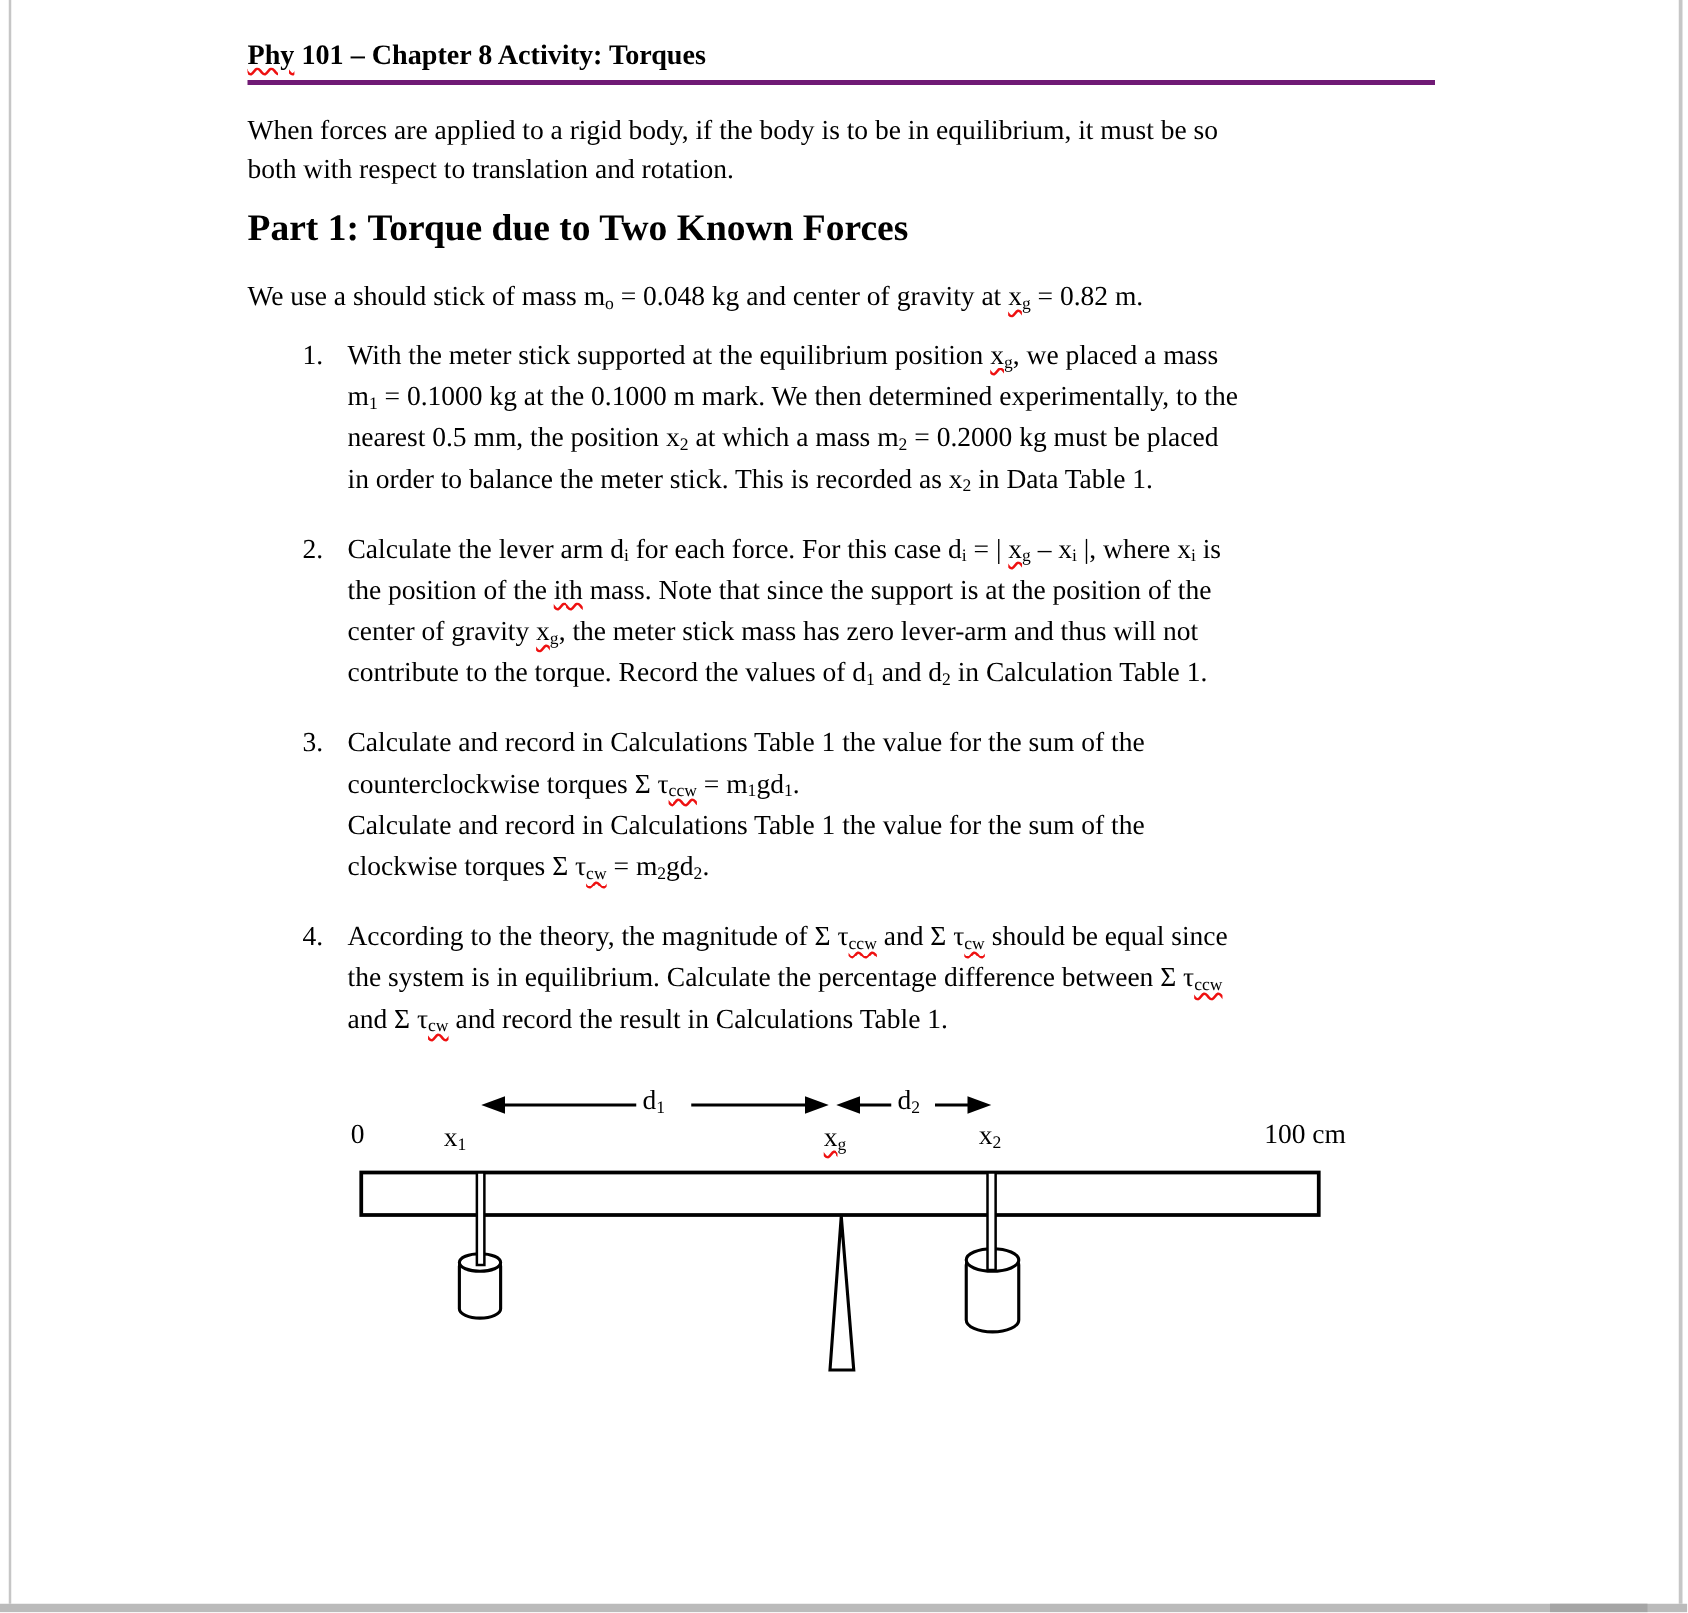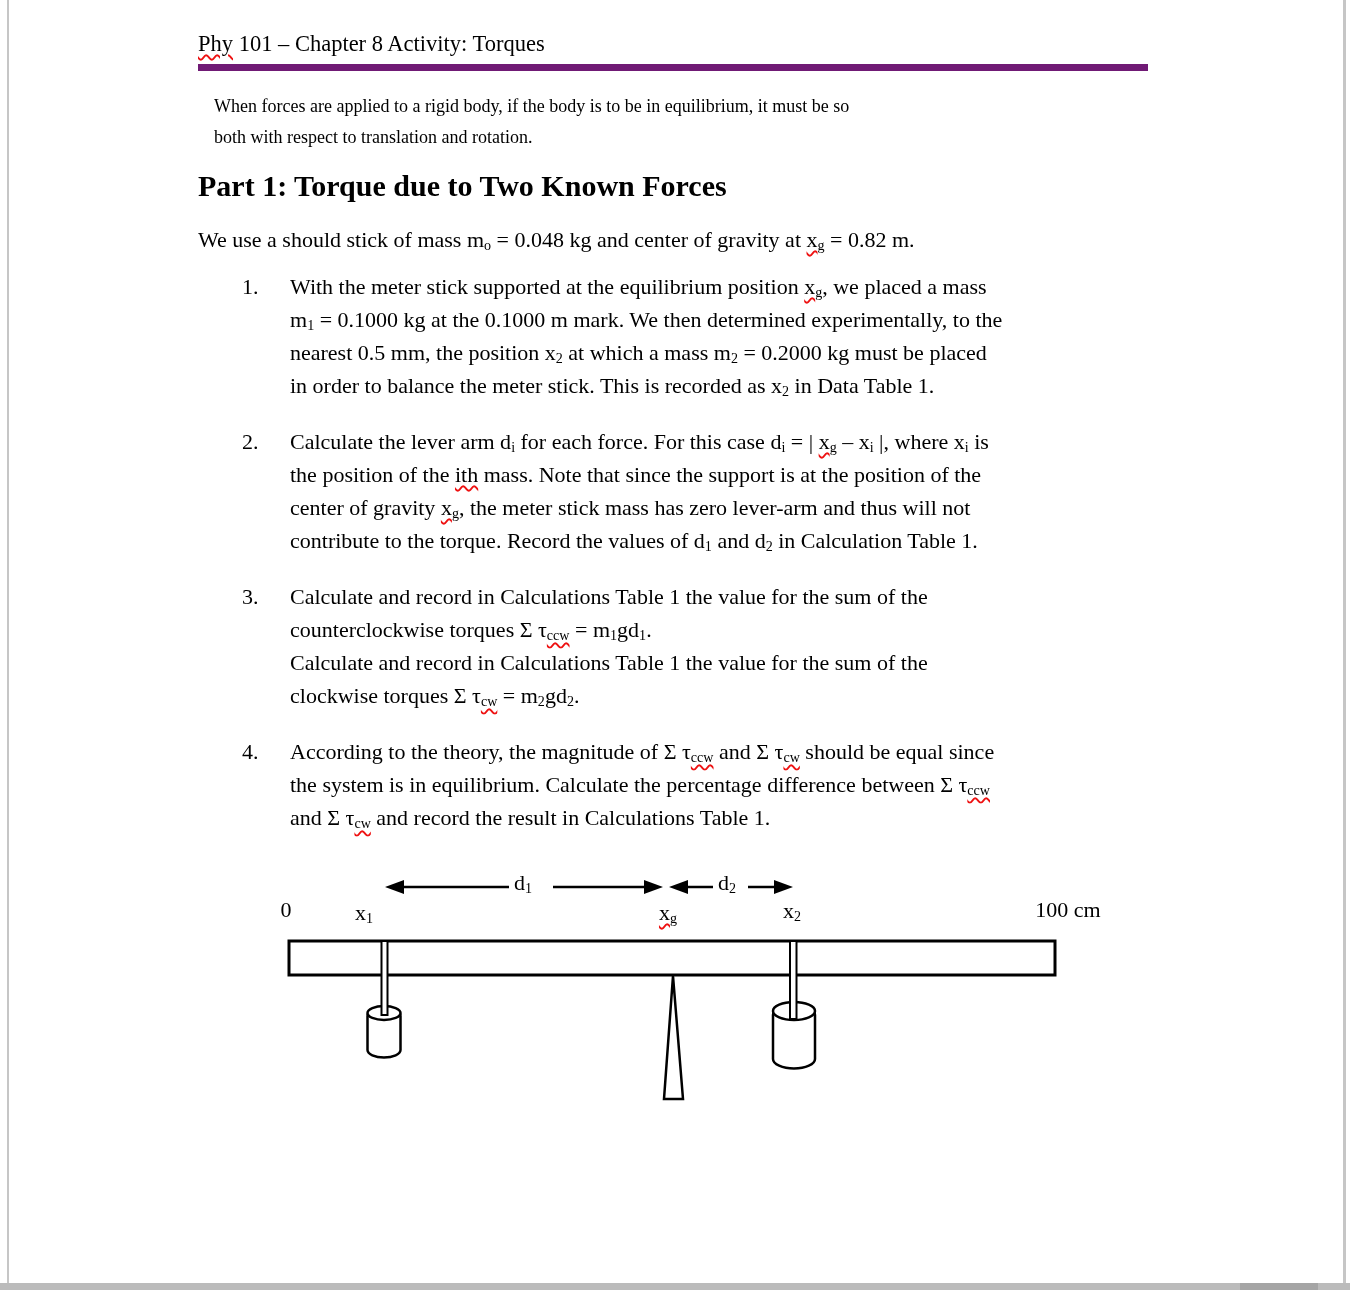--- a/index.html
+++ b/index.html
@@ -3,30 +3,30 @@
 <meta charset="utf-8">
 <style>
   html,body{margin:0;padding:0;background:#ffffff;}
   .page{position:relative;width:1350px;height:1290px;background:#ffffff;overflow:hidden;
         font-family:"Liberation Serif","DejaVu Serif",serif;color:#000;}
   .edge-left{position:absolute;left:7px;top:0;width:2px;height:1283px;background:#c6c6c6;}
   .edge-right{position:absolute;left:1343px;top:0;width:3px;height:1283px;background:#c6c6c6;}
   .hscrollbar{position:absolute;left:0;top:1283px;width:1350px;height:7px;background:#bbbbbb;}
   .hscroll-thumb{position:absolute;left:1240px;top:0;width:78px;height:7px;background:#a5a5a5;}
   .content{position:absolute;left:198px;top:0;width:950px;}
-  .doc-title{margin:0;padding:30px 0 6px 0;font-size:22.5px;font-weight:normal;line-height:28px;
-             border-bottom:7px solid #701a75;}
-  .intro{margin:20px 0 0 16px;font-size:18px;line-height:31px;}
+  .doc-title{margin:0;padding:30px 0 6px 0;font-size:22.5px;font-weight:bold;line-height:28px;
+             border-bottom:4px solid #701a75;}
+  .intro{margin:20px 0 0 0;font-size:22px;line-height:31px;}
   .part-heading{margin:20px 0 0 0;font-size:30px;font-weight:bold;line-height:26px;}
   .intro2{margin:24px 0 0 0;font-size:22px;line-height:33px;}
   .nlist{margin:14px 0 0 0;}
   .nitem{display:flex;font-size:22px;line-height:33px;}
   .nitem + .nitem{margin-top:23px;}
   .nitem .num{flex:0 0 36px;margin-left:44px;}
-  .nitem .itext{flex:1;margin-left:12px;}
+  .nitem .itext{flex:1;}
   sub{font-size:64%;line-height:0;position:relative;vertical-align:baseline;bottom:-0.18em;}
   .wavy{text-decoration-line:underline;text-decoration-style:wavy;
         text-decoration-color:#ee1111;text-decoration-thickness:1.5px;text-underline-offset:3px;}
   sub.wavy{text-underline-offset:2px;}
   .diagram{position:relative;margin-top:30px;height:250px;width:1262px;left:-198px;text-align:center;}
   .diagram svg{position:absolute;left:0;top:0;}
   .dlabel{position:absolute;font-size:22px;white-space:nowrap;transform:translateX(-50%);}
 </style>
 </head>
 <body>
@@ -87,21 +87,21 @@
         <line x1="684" y1="23" x2="713" y2="23" stroke="#000" stroke-width="2.5"></line>
         <line x1="748" y1="23" x2="777" y2="23" stroke="#000" stroke-width="2.5"></line>
         <polygon points="793,23 774,16 774,30" fill="#000"></polygon>
       </svg>
       <span class="dlabel" style="left:523px;top:6px;"><span>d</span><sub>1</sub></span>
       <span class="dlabel" style="left:727px;top:6px;"><span>d</span><sub>2</sub></span>
       <span class="dlabel" style="left:286px;top:33px;">0</span>
       <span class="dlabel" style="left:364px;top:36px;"><span>x</span><sub>1</sub></span>
       <span class="dlabel" style="left:668px;top:36px;"><span class="wavy">x</span><sub class="wavy">g</sub></span>
       <span class="dlabel" style="left:792px;top:34px;"><span>x</span><sub>2</sub></span>
-      <span class="dlabel" style="left:1068px;top:33px;">100 cm</span>
+      <span class="dlabel" style="left:1044px;top:33px;">100 cm</span>
     </div>
 
   </div>
 
   <div class="edge-left"></div>
   <div class="edge-right"></div>
   <div class="hscrollbar">
     <div class="hscroll-thumb"></div>
   </div>
 

